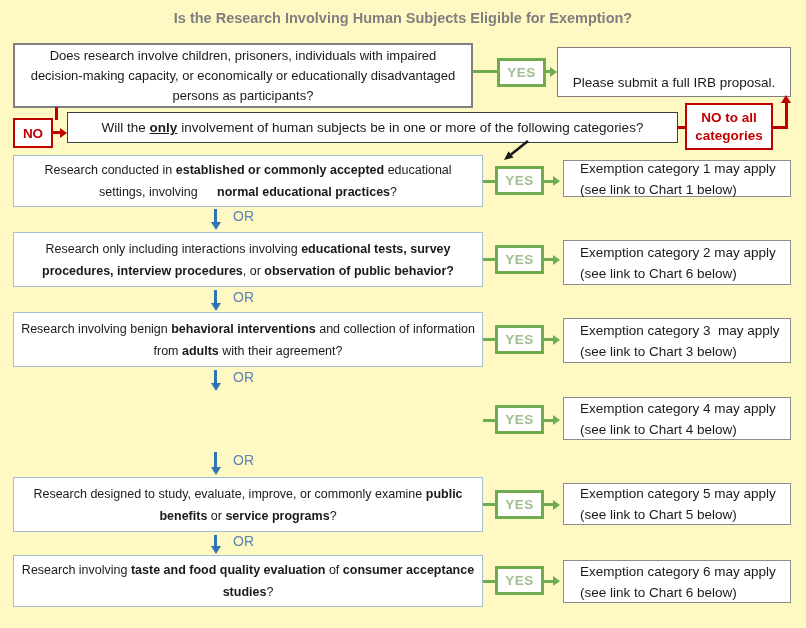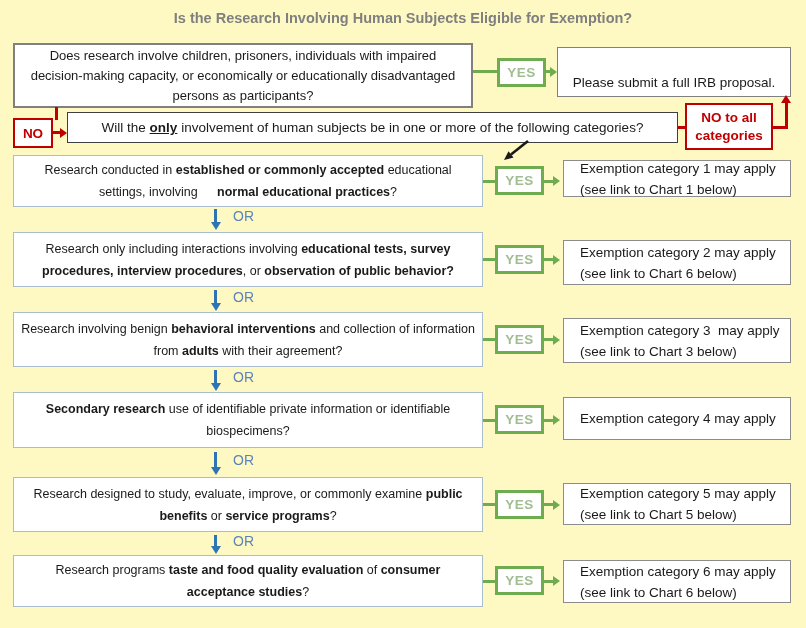--- a/index.html
+++ b/index.html
@@ -118,44 +118,42 @@
 
   <div class="abs cat" style="top:155px;height:52px;">
     <span><span>Research conducted in </span><span style="font-weight: 700;">established or commonly accepted</span><span> educational settings, involving </span><span style="font-weight: 700; padding-left: 16px;">normal educational practices</span><span>?</span></span>
   </div>
   <div class="abs cat" style="top:232px;height:55px;">
     <span><span>Research only including interactions involving </span><span style="font-weight: 700;">educational tests, survey procedures, interview procedures</span><span>, or </span><span style="font-weight: 700;">observation of public behavior?</span></span>
   </div>
   <div class="abs cat" style="top:312px;height:55px;">
     <span><span>Research involving benign </span><span style="font-weight: 700;">behavioral interventions</span><span> and collection of information from </span><span style="font-weight: 700;">adults</span><span> with their agreement?</span></span>
   </div>
-  <div class="abs cat" style="top:392px;height:56px;">
-    <span><span style="font-weight: 700;">Secondary research</span><span> use of identifiable private information or identifiable biospecimens?</span></span>
-  </div>
   <div class="abs cat" style="top:477px;height:55px;">
     <span><span>Research designed to study, evaluate, improve, or commonly examine </span><span style="font-weight: 700;">public benefits</span><span> or </span><span style="font-weight: 700;">service programs</span><span>?</span></span>
   </div>
   <div class="abs cat" style="top:555px;height:52px;">
-    <span><span>Research programs </span><span style="font-weight: 700;">taste and food quality evaluation</span><span> of </span><span style="font-weight: 700;">consumer acceptance studies</span><span>?</span></span>
+    <span><span>Research involving </span><span style="font-weight: 700;">taste and food quality evaluation</span><span> of </span><span style="font-weight: 700;">consumer acceptance studies</span><span>?</span></span>
   </div>
 
   <div class="abs ex" style="top:160px;height:37px;">
     <span class="l1">Exemption category 1 may apply</span>
     <span>(see link to Chart 1 below)</span>
   </div>
   <div class="abs ex" style="top:240px;height:45px;">
     <span class="l1">Exemption category 2 may apply</span>
     <span>(see link to Chart 6 below)</span>
   </div>
   <div class="abs ex" style="top:318px;height:45px;">
     <span class="l1">Exemption category 3  may apply</span>
     <span>(see link to Chart 3 below)</span>
   </div>
   <div class="abs ex" style="top:397px;height:43px;">
     <span class="l1">Exemption category 4 may apply</span>
+    <span>(see link to Chart 4 below)</span>
   </div>
   <div class="abs ex" style="top:483px;height:42px;">
     <span class="l1">Exemption category 5 may apply</span>
     <span>(see link to Chart 5 below)</span>
   </div>
   <div class="abs ex" style="top:560px;height:43px;">
     <span class="l1">Exemption category 6 may apply</span>
     <span>(see link to Chart 6 below)</span>
   </div>
 

